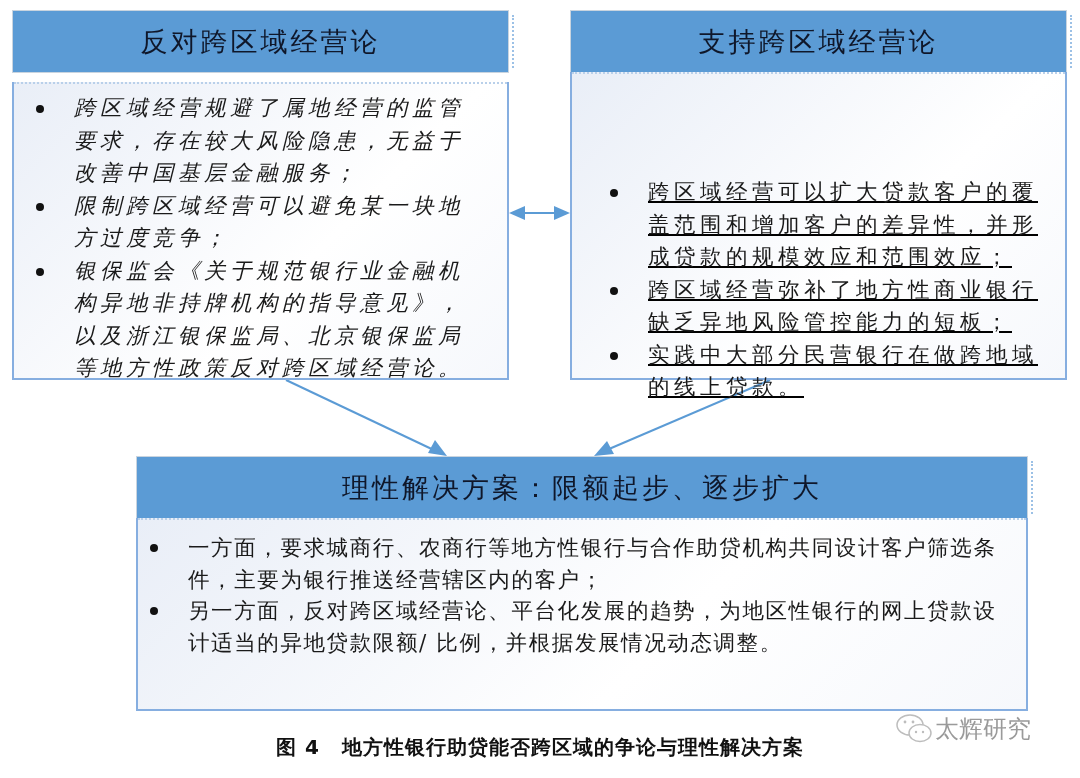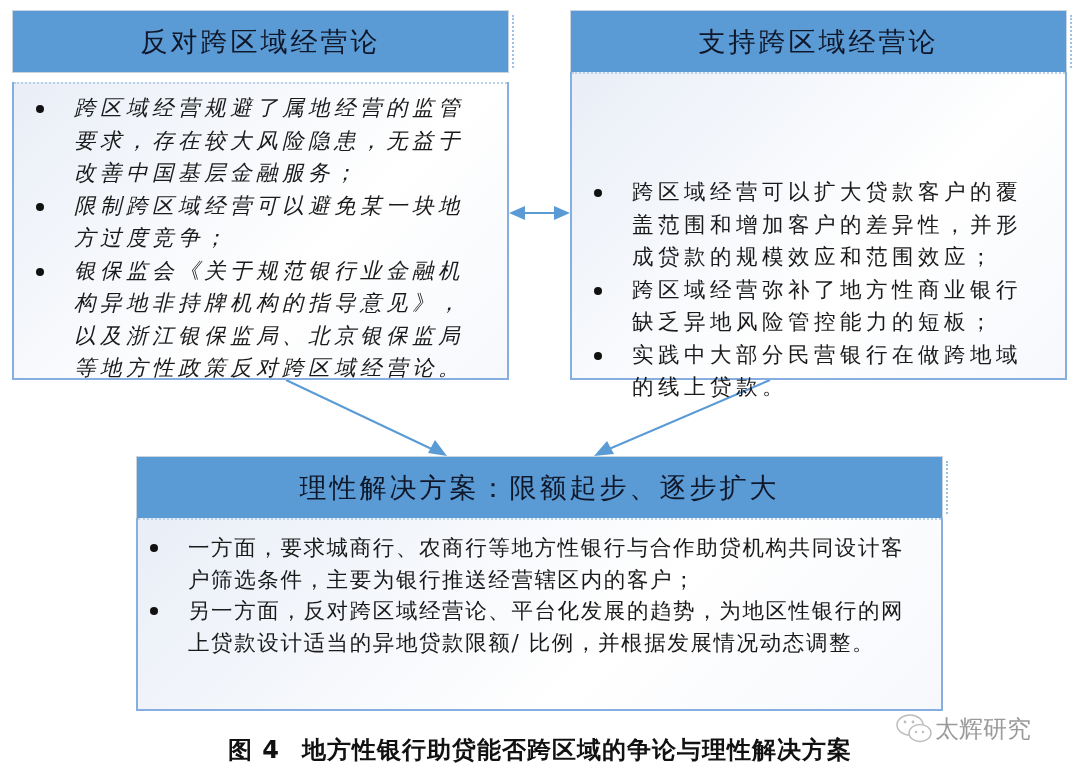--- a/index.html
+++ b/index.html
@@ -35,37 +35,37 @@
   #left { left:12px; top:10px; width:497px; height:370px; }
   #left .box-header { height:63px; line-height:62px; font-size:27px; }
   #left .box-body { top:72px;font-style:italic; }
   #left ul { position:absolute; left:12px; top:10px; right:18px; }
   #left li { padding-left:48px; font-size:21.5px; line-height:32.5px; letter-spacing:4.5px; }
   #left li::before { left:10px; top:13px; }
 
   #right { left:570px; top:10px; width:497px; height:370px;border-radius:20px; }
   #right .box-header { height:63px; line-height:62px; font-size:27px; }
   #right .box-body { top:62px; }
-  #right ul { position:absolute; left:12px; top:104px; right:18px; }
+  #right ul { position:absolute; left:28px; top:104px; right:18px;text-decoration:underline; }
   #right li { padding-left:48px; font-size:21.5px; line-height:32.5px; letter-spacing:4.5px; }
   #right li::before { left:10px; top:13px; }
 
-  #bottom { left:136px; top:456px; width:807px; height:255px; }
+  #bottom { left:136px; top:456px; width:892px; height:255px; }
   #bottom .box-header { height:63px; line-height:62px; font-size:27px; }
   #bottom .box-body { top:62px; }
   #bottom ul { position:absolute; left:8px; top:14px; right:14px; }
   #bottom li { padding-left:42px; font-size:21.5px; line-height:31.5px; letter-spacing:1.6px; }
   #bottom li::before { left:4px; top:12px; }
 
   svg.connectors { position:absolute; left:0; top:0; width:1080px; height:778px; pointer-events:none; }
 
   .caption {
     position:absolute; left:0; width:1080px; top:734px; text-align:center;
     font-family: "DejaVu Sans", "Liberation Sans", sans-serif;
-    font-size:24px; font-weight:bold; color:#111; letter-spacing:1px;
+    font-size:20px; font-weight:bold; color:#111; letter-spacing:1px;
   }
   .caption .num { margin-right:22px; }
   .watermark {
     position:absolute; left:895px; top:712px; height:34px; display:flex; align-items:center; 
     color:#9a9a9a; font-family: "DejaVu Sans", "Liberation Sans", sans-serif; font-size:24px;
   }
   .wechat-icon { width:40px; height:34px; position:relative; }
 </style>
 </head>
 <body>

